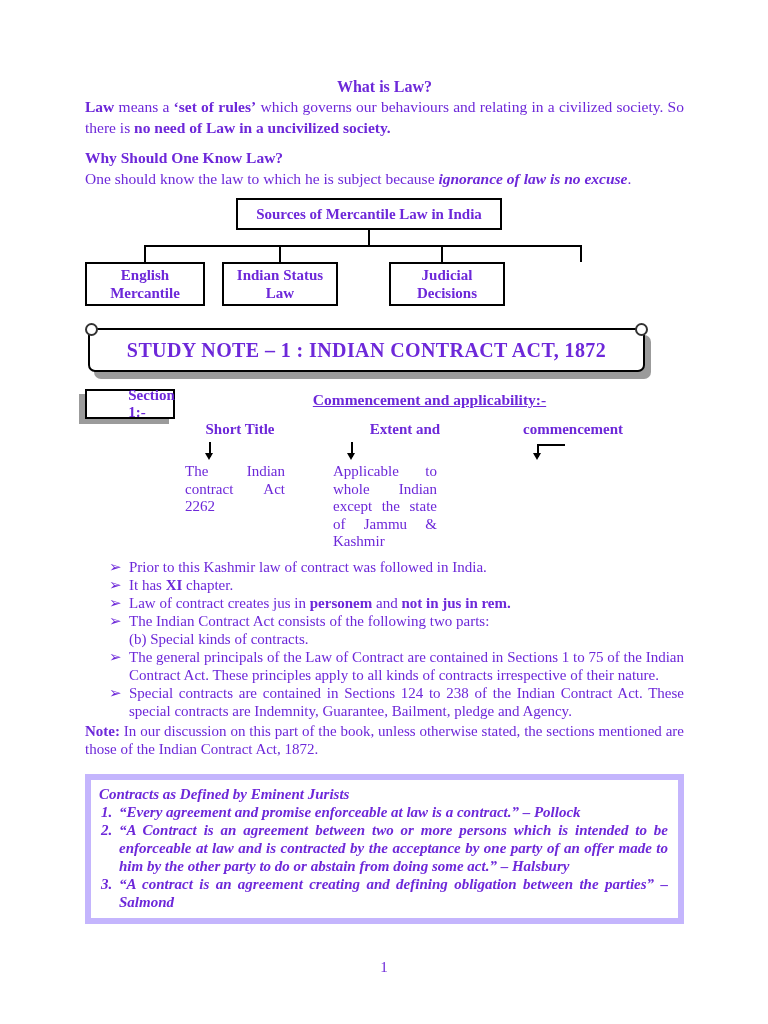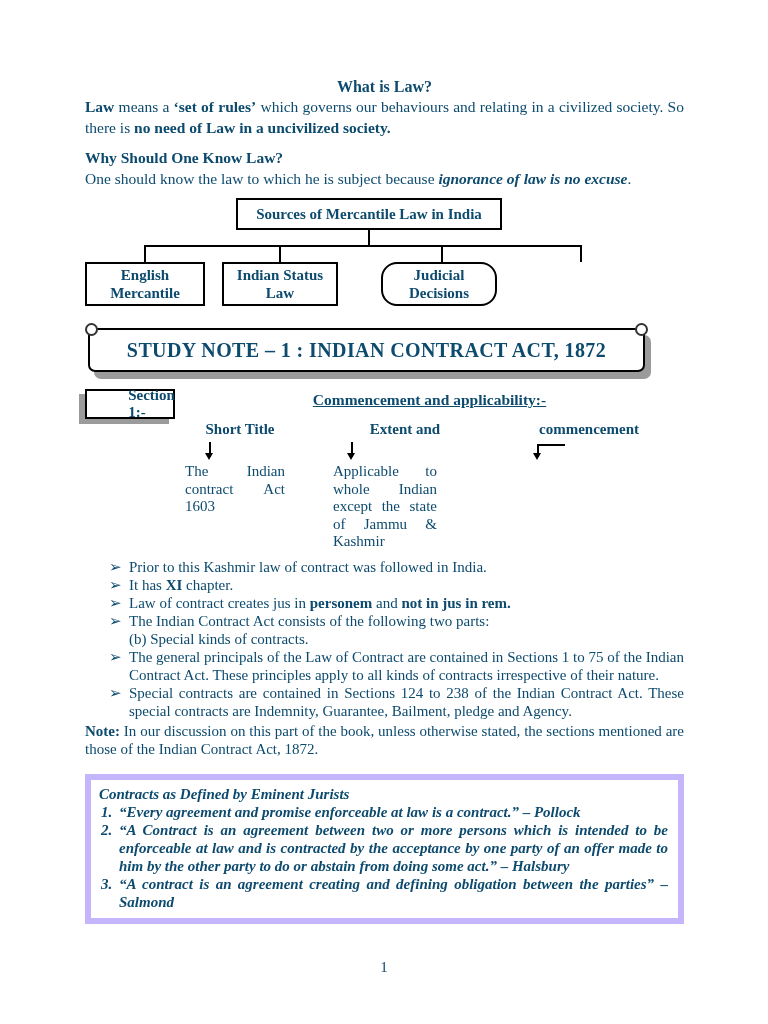--- a/index.html
+++ b/index.html
@@ -1,36 +1,36 @@
 <!DOCTYPE html>
 <html><head>
 <meta charset="utf-8">
 <style>
   * { margin:0; padding:0; box-sizing:border-box; }
   html, body { background:#ffffff; }
   .page { width:768px; height:1024px; margin:0 auto; background:#fff; position:relative;
-          font-family:"Liberation Serif", serif; color:#0c4a6e; overflow:hidden; }
+          font-family:"Liberation Serif", serif; color:#6d28d9; overflow:hidden; }
   .content { position:absolute; left:85px; top:78px; width:599px; }
   .b  { font-weight:bold; }
   .bi { font-weight:bold; font-style:italic; }
   .just { text-align:justify; }
   .doc-h1 { font-size:16px; text-align:center; font-weight:bold; }
   .para { font-size:15.5px; line-height:21px; }
   .doc-h2 { font-size:15.5px; font-weight:bold; margin-top:9px; line-height:21px; }
 
   
   .flowchart { position:relative; height:108px; margin-top:9px; }
   .fc-box { position:absolute; border:2px solid #000; background:#fff; display:flex;
             align-items:center; justify-content:center; text-align:center;
             font-weight:bold; font-size:15px; line-height:18px; padding:14px 5px; }
   .fc-root { left:151px; top:0; width:266px; height:31px; }
   .fc-child { top:64px; height:44px; }
   .fc-c0 { left:0;     width:120px; }
   .fc-c1 { left:137px; width:116px; }
-  .fc-c2 { left:296px; width:116px;border-radius:16px; }
+  .fc-c2 { left:304px; width:116px; }
   .fc-c3 { left:438px; width:116px; }
   .line { position:absolute; background:#000; }
 
   
   .banner { position:relative; margin-top:22px; margin-left:3px; width:557px; height:44px;
             border:2px solid #000; border-radius:7px; background:#fff;
             box-shadow:6px 7px 0 #9b9b9b; display:flex; align-items:center; justify-content:center; }
   .banner-text { font-weight:bold; font-size:20px; letter-spacing:.4px; }
   .curl { position:absolute; width:13px; height:13px; border:2px solid #333; border-radius:50%;
           background:#fff; top:-7px; }
@@ -43,21 +43,21 @@
                  display:flex; align-items:center; justify-content:center;
                  font-weight:bold; font-size:15px; background:#fff;padding-left:43px; }
   .section-heading { flex:1; text-align:center; font-weight:bold; font-size:15.5px;
                      text-decoration:underline; padding-top:2px; }
 
   
   .cols { position:relative; height:132px; margin-top:2px; font-size:15px; }
   .col-h { position:absolute; top:0; font-weight:bold; text-align:center; }
   .col-h0 { left:95px;  width:120px; }
   .col-h1 { left:260px; width:120px; }
-  .col-h2 { left:434px; width:140px;text-align:center; }
+  .col-h2 { left:418px; width:140px;text-align:center; }
   .col-b { position:absolute; top:42px; text-align:justify; line-height:17.5px; }
   .col-b0 { left:100px; width:100px; }
   .col-b1 { left:248px; width:104px; }
   .col-b2 { left:423px; width:107px; }
   .arrow-v { position:absolute; width:1.5px; background:#000; }
   .arrow-v::after { content:""; position:absolute; bottom:-7px; left:-3.6px;
                     border:4px solid transparent; border-top:7px solid #000; }
   sup { font-size:10px; vertical-align:super; line-height:0; }
 
   
@@ -120,21 +120,21 @@
     <div class="cols">
       <div class="col-h col-h0">Short Title</div>
       <div class="col-h col-h1">Extent and</div>
       <div class="col-h col-h2">commencement</div>
 
       <div class="arrow-v" style="left:124px; top:21px; height:15px;"></div>
       <div class="arrow-v" style="left:266px; top:21px; height:15px;"></div>
       <div class="line" style="left:452px; top:23px; width:28px; height:1.5px;"></div>
       <div class="arrow-v" style="left:452px; top:23px; height:13px;"></div>
 
-      <div class="col-b col-b0">The Indian contract Act 1603</div>
+      <div class="col-b col-b0">The Indian contract Act 2262</div>
       <div class="col-b col-b1">Applicable to whole Indian except the state of Jammu &amp; Kashmir</div>
     </div>
 
     <ul class="points">
       <li>
         <span class="marker">➢</span>
         <div class="li-body">Prior to this Kashmir law of contract was followed in India.</div>
       </li>
       <li>
         <span class="marker">➢</span>

